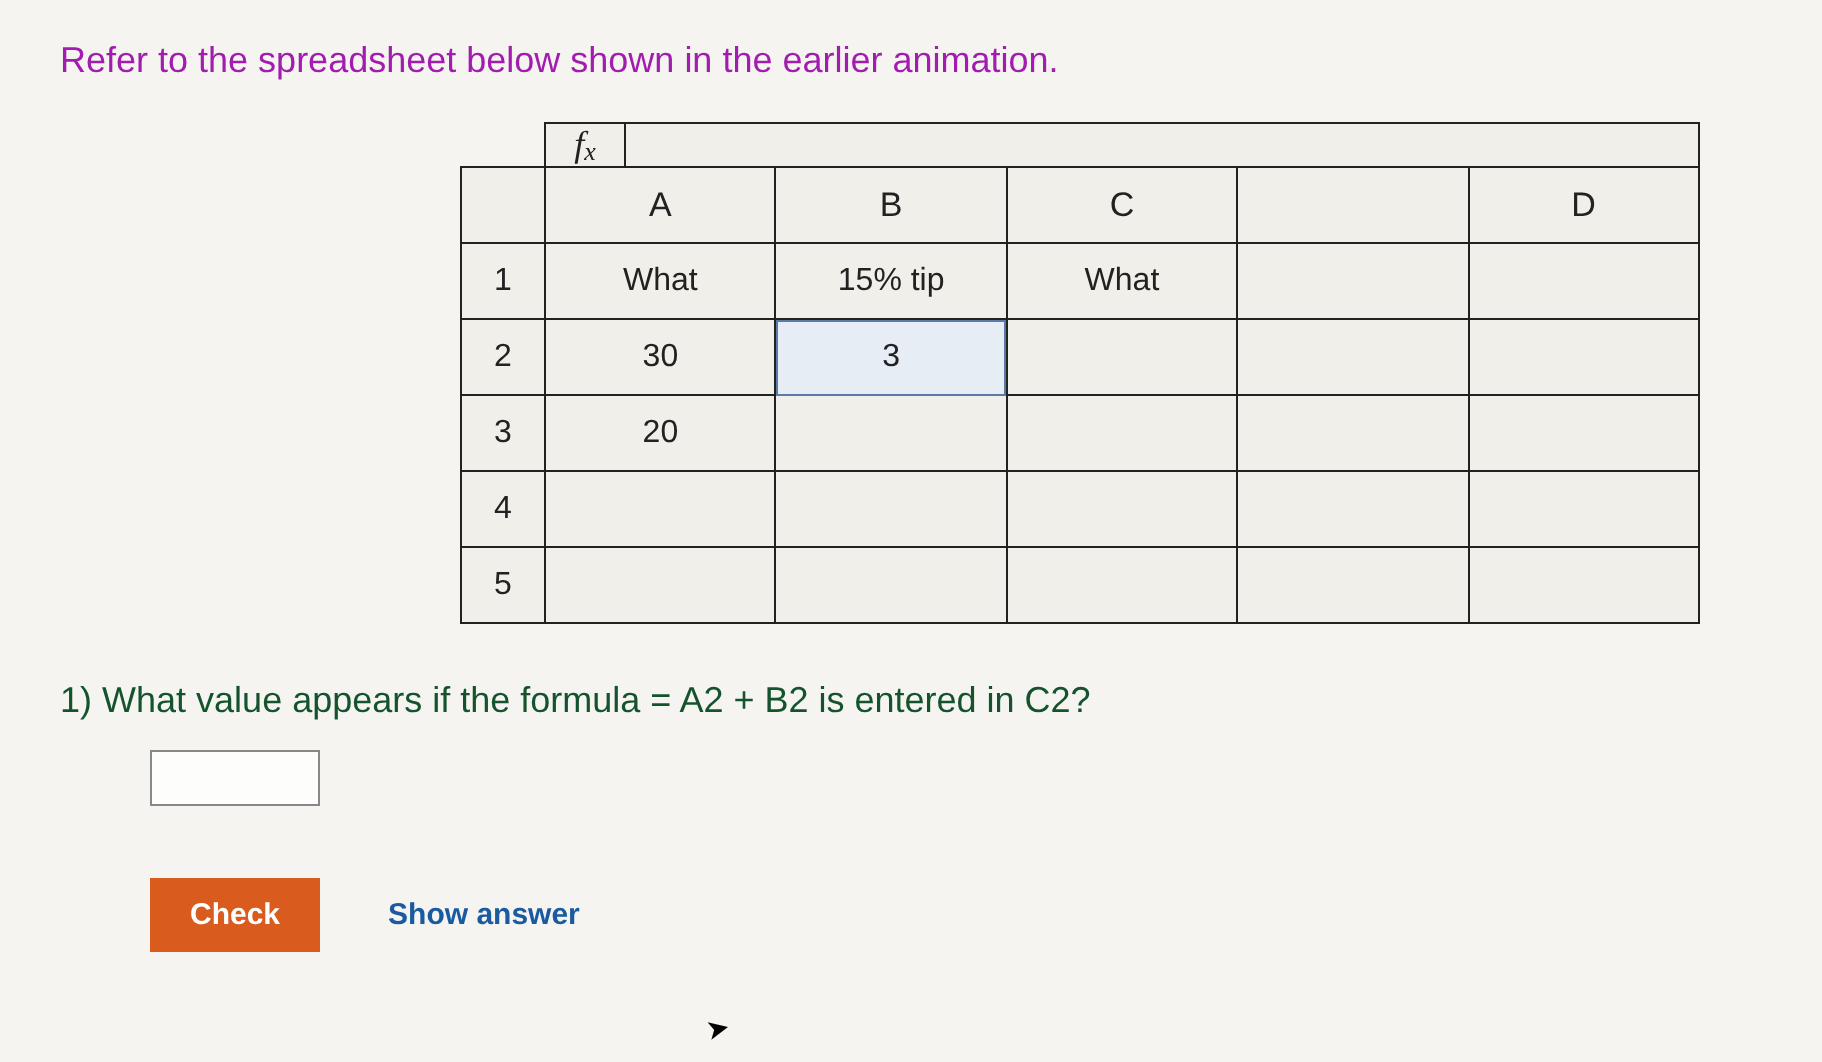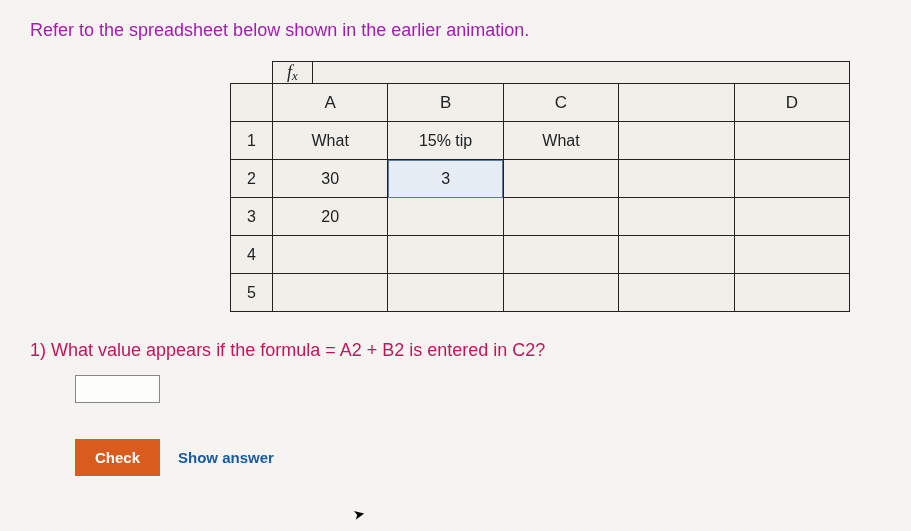--- a/index.html
+++ b/index.html
@@ -63,42 +63,42 @@
   .corner, .rownum { width: 42px; }
   .rownum { font-size: 17px; }
   .selected-cell {
     background: #e6edf5 !important;
     outline: 1.5px solid #5b7aa5;
     outline-offset: -1.5px;
   }
   .question {
     margin-top: 28px;
     font-size: 18px;
-    color: #be185d;
+    color: #14532d;
   }
   .answer-row {
     margin-top: 14px;
     display: flex;
     align-items: flex-start;
     gap: 18px;
     flex-direction: column;
   }
   .answer-input {
     width: 85px;
     height: 28px;
     border: 1px solid #888;
     background: #fdfdfb;
     margin-left: 45px;
     padding: 2px 4px;
     font-size: 14px;
   }
   .button-row {
     display: flex;
     align-items: center;
-    gap: 18px;
+    gap: 34px;
     margin-left: 45px;
     margin-top: 18px;
   }
   .btn-check {
     background: #d95b1e;
     color: #fff;
     border: none;
     padding: 10px 20px;
     font-size: 15px;
     font-weight: bold;

